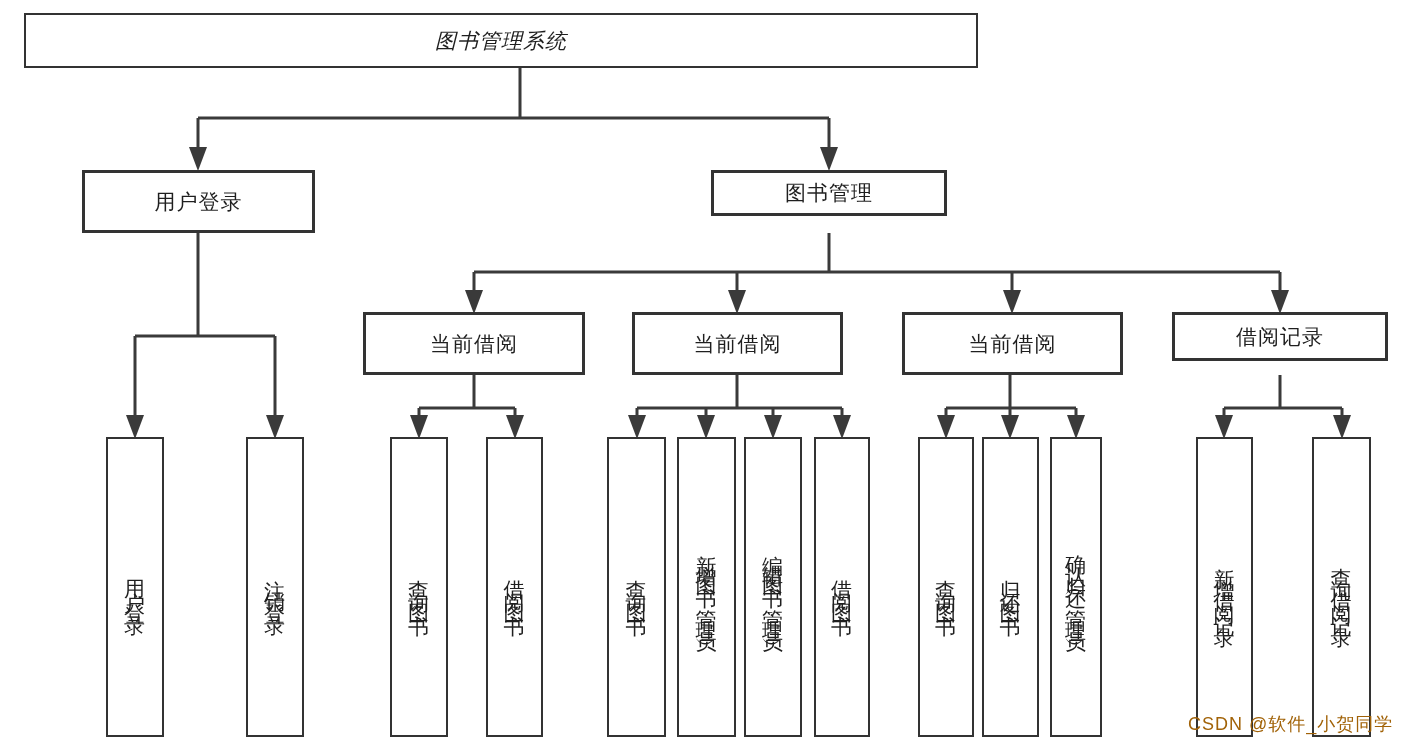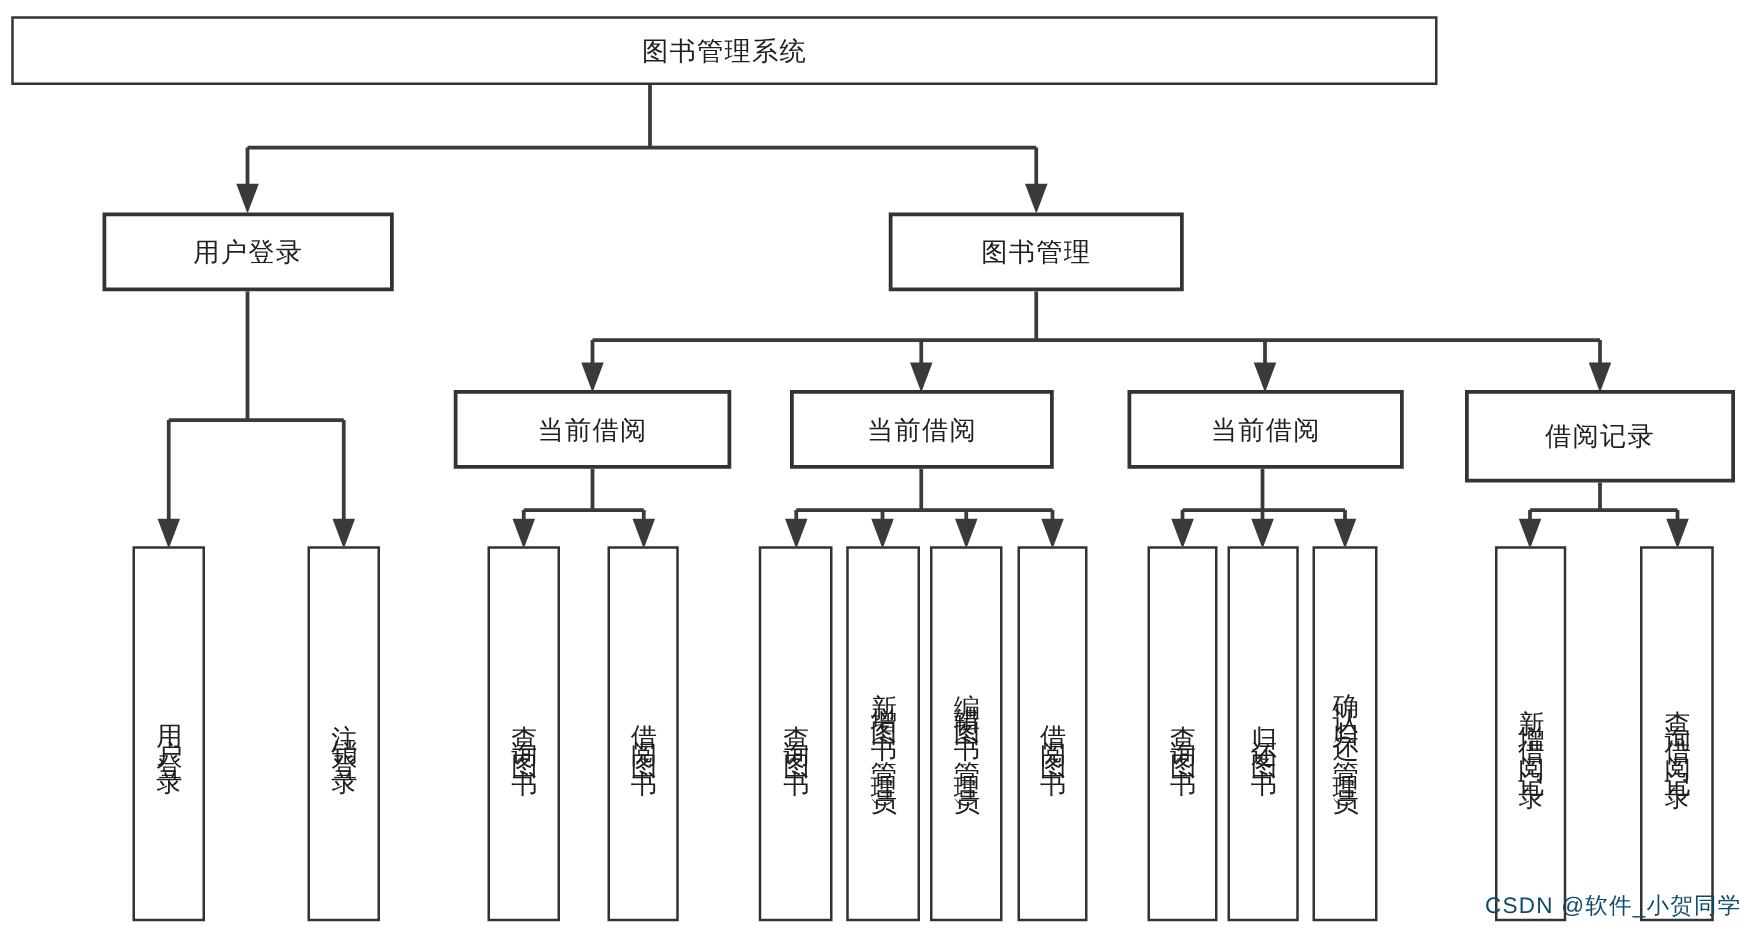--- a/index.html
+++ b/index.html
@@ -36,21 +36,21 @@
     text-orientation: mixed;
     letter-spacing: 12px;
     line-height: 1;
   }
   .node.leaf.tight { letter-spacing: 11px; }
   .watermark {
     position: absolute;
     left: 1188px;
     top: 712px;
     font-size: 18px;
-    color: #0c4a6e;
+    color: #a16207;
     letter-spacing: 1px;
     z-index: 3;
     white-space: nowrap;
     text-align: right;
   }
 </style>
 </head>
 <body>
 
 <div class="stage">
@@ -88,29 +88,29 @@
       <polygon points="764,415 782,415 773,439"></polygon>
       <polygon points="833,415 851,415 842,439"></polygon>
       <polygon points="937,415 955,415 946,439"></polygon>
       <polygon points="1001,415 1019,415 1010,439"></polygon>
       <polygon points="1067,415 1085,415 1076,439"></polygon>
       <polygon points="1215,415 1233,415 1224,439"></polygon>
       <polygon points="1333,415 1351,415 1342,439"></polygon>
     </g>
   </svg>
 
-  <div class="node lvl1" style="left:9px; top:13px; width:1141px; height:55px;">图书管理系统</div>
+  <div class="node lvl1" style="left:24px; top:13px; width:954px; height:55px;font-style:italic;">图书管理系统</div>
 
   <div class="node" style="left:82px; top:170px; width:233px; height:63px;">用户登录</div>
-  <div class="node" style="left:711px; top:170px; width:236px; height:63px;">图书管理</div>
+  <div class="node" style="left:711px; top:170px; width:236px; height:46px;">图书管理</div>
 
   <div class="node" style="left:363px; top:312px; width:222px; height:63px;">当前借阅</div>
   <div class="node" style="left:632px; top:312px; width:211px; height:63px;">当前借阅</div>
   <div class="node" style="left:902px; top:312px; width:221px; height:63px;">当前借阅</div>
-  <div class="node" style="left:1172px; top:312px; width:216px; height:74px;">借阅记录</div>
+  <div class="node" style="left:1172px; top:312px; width:216px; height:49px;">借阅记录</div>
 
   <div class="node leaf" style="left:106px; top:437px; width:58px; height:300px;">用户登录</div>
   <div class="node leaf" style="left:246px; top:437px; width:58px; height:300px;">注销登录</div>
 
   <div class="node leaf" style="left:390px; top:437px; width:58px; height:300px;">查询图书</div>
   <div class="node leaf" style="left:486px; top:437px; width:57px; height:300px;">借阅图书</div>
 
   <div class="node leaf" style="left:607px; top:437px; width:59px; height:300px;">查询图书</div>
   <div class="node leaf tight" style="left:677px; top:437px; width:59px; height:300px;">新增图书（管理员）</div>
   <div class="node leaf tight" style="left:744px; top:437px; width:58px; height:300px;">编辑图书（管理员）</div>

